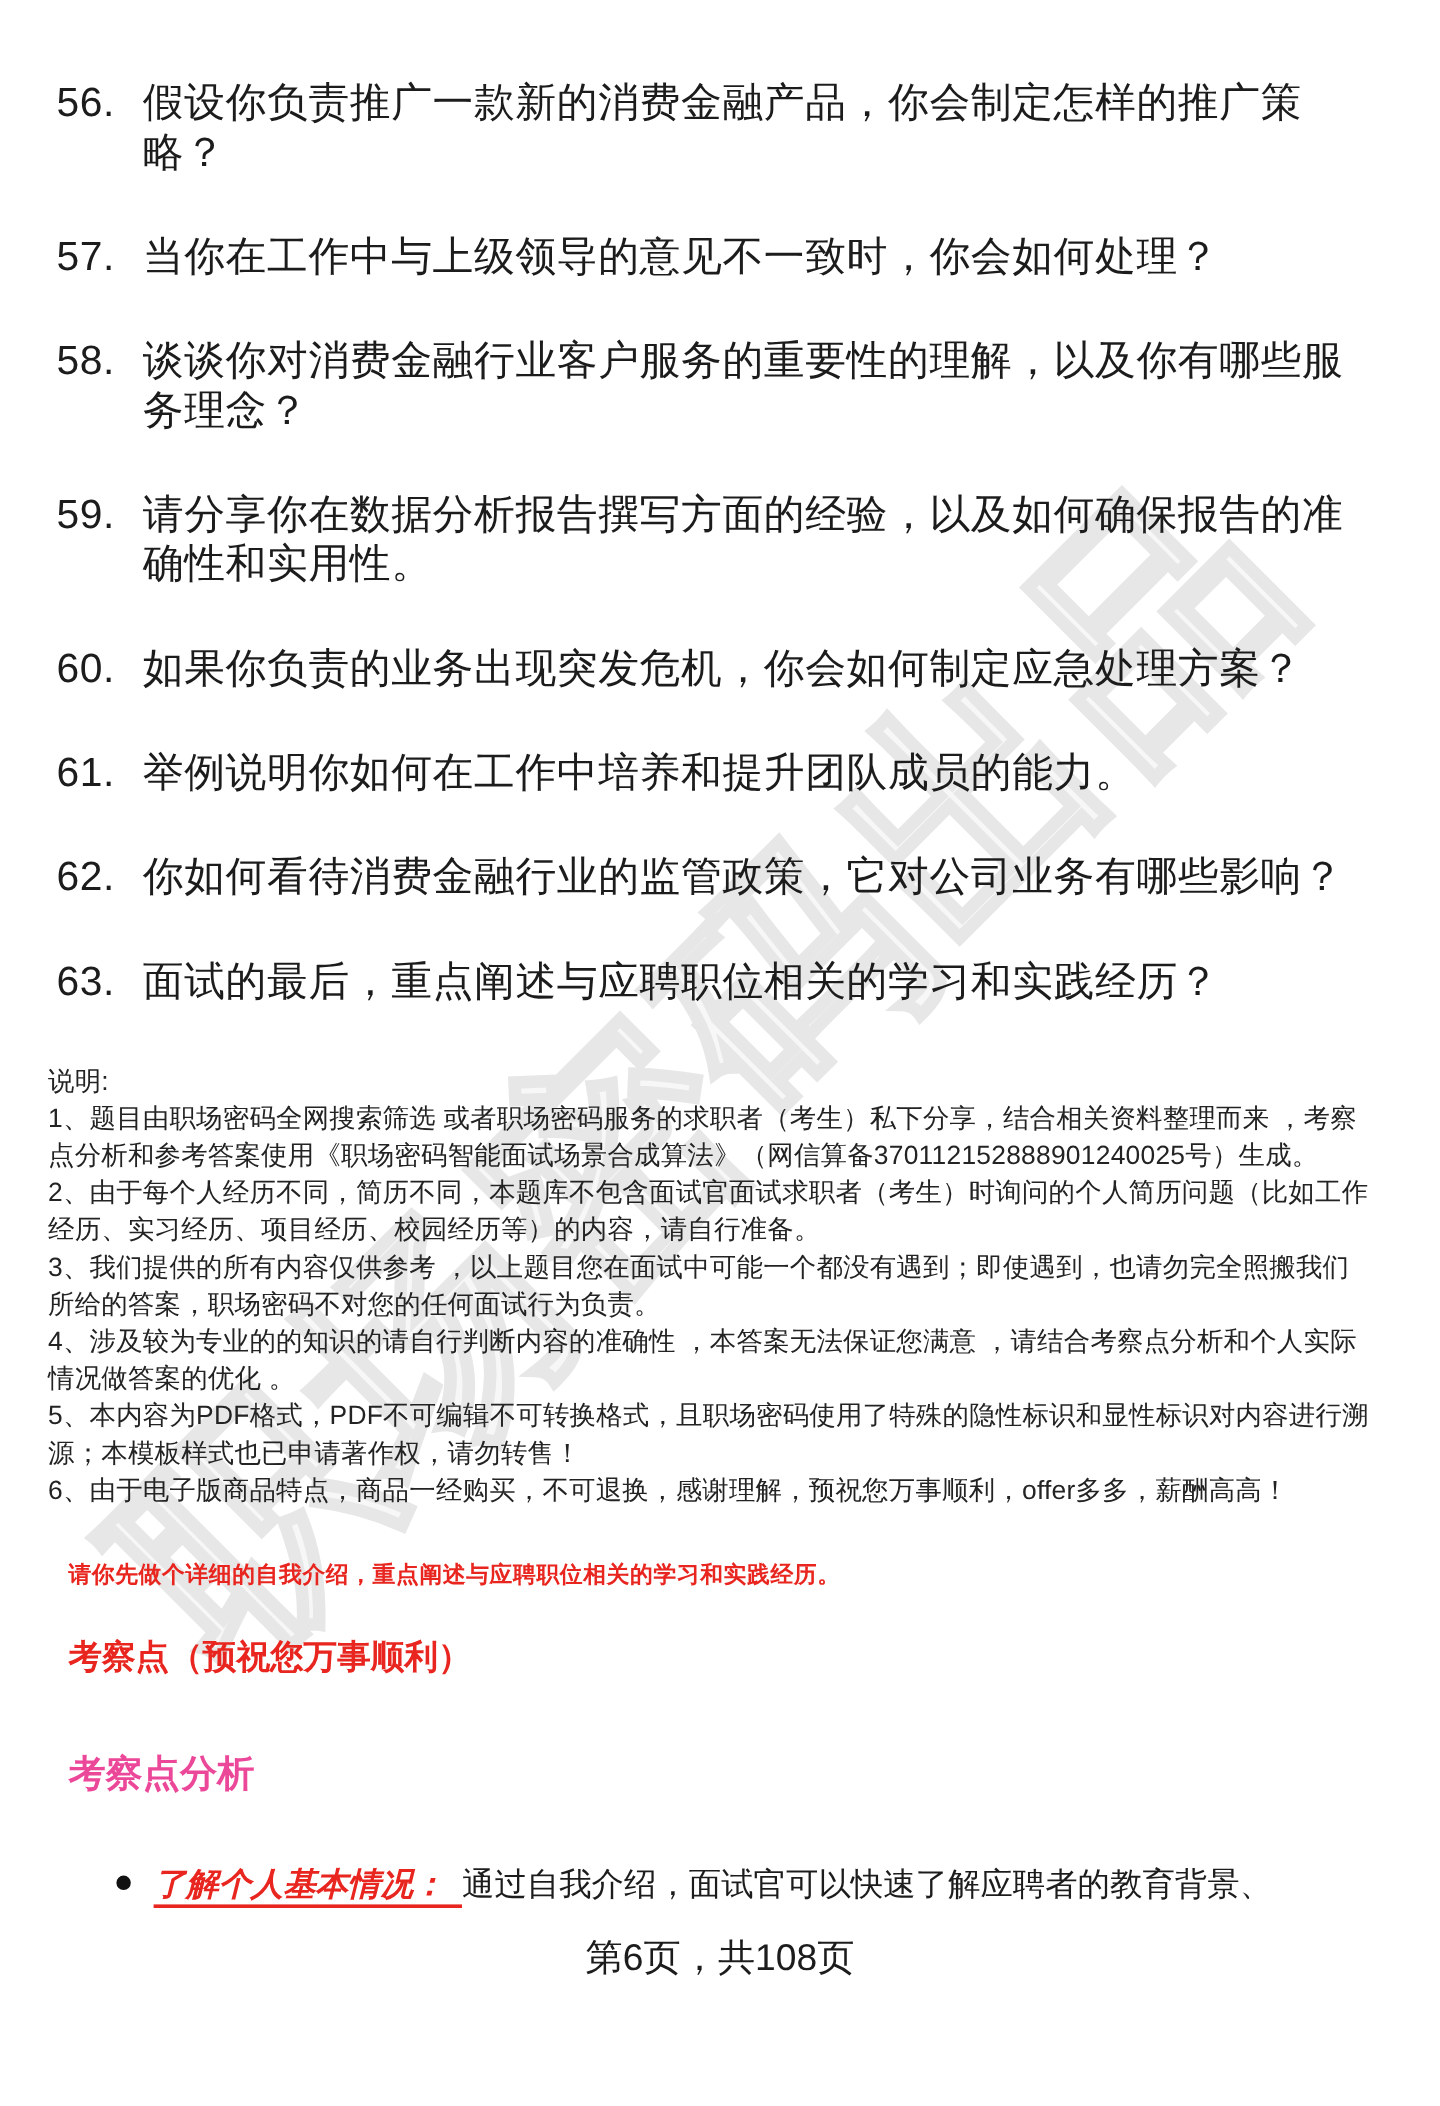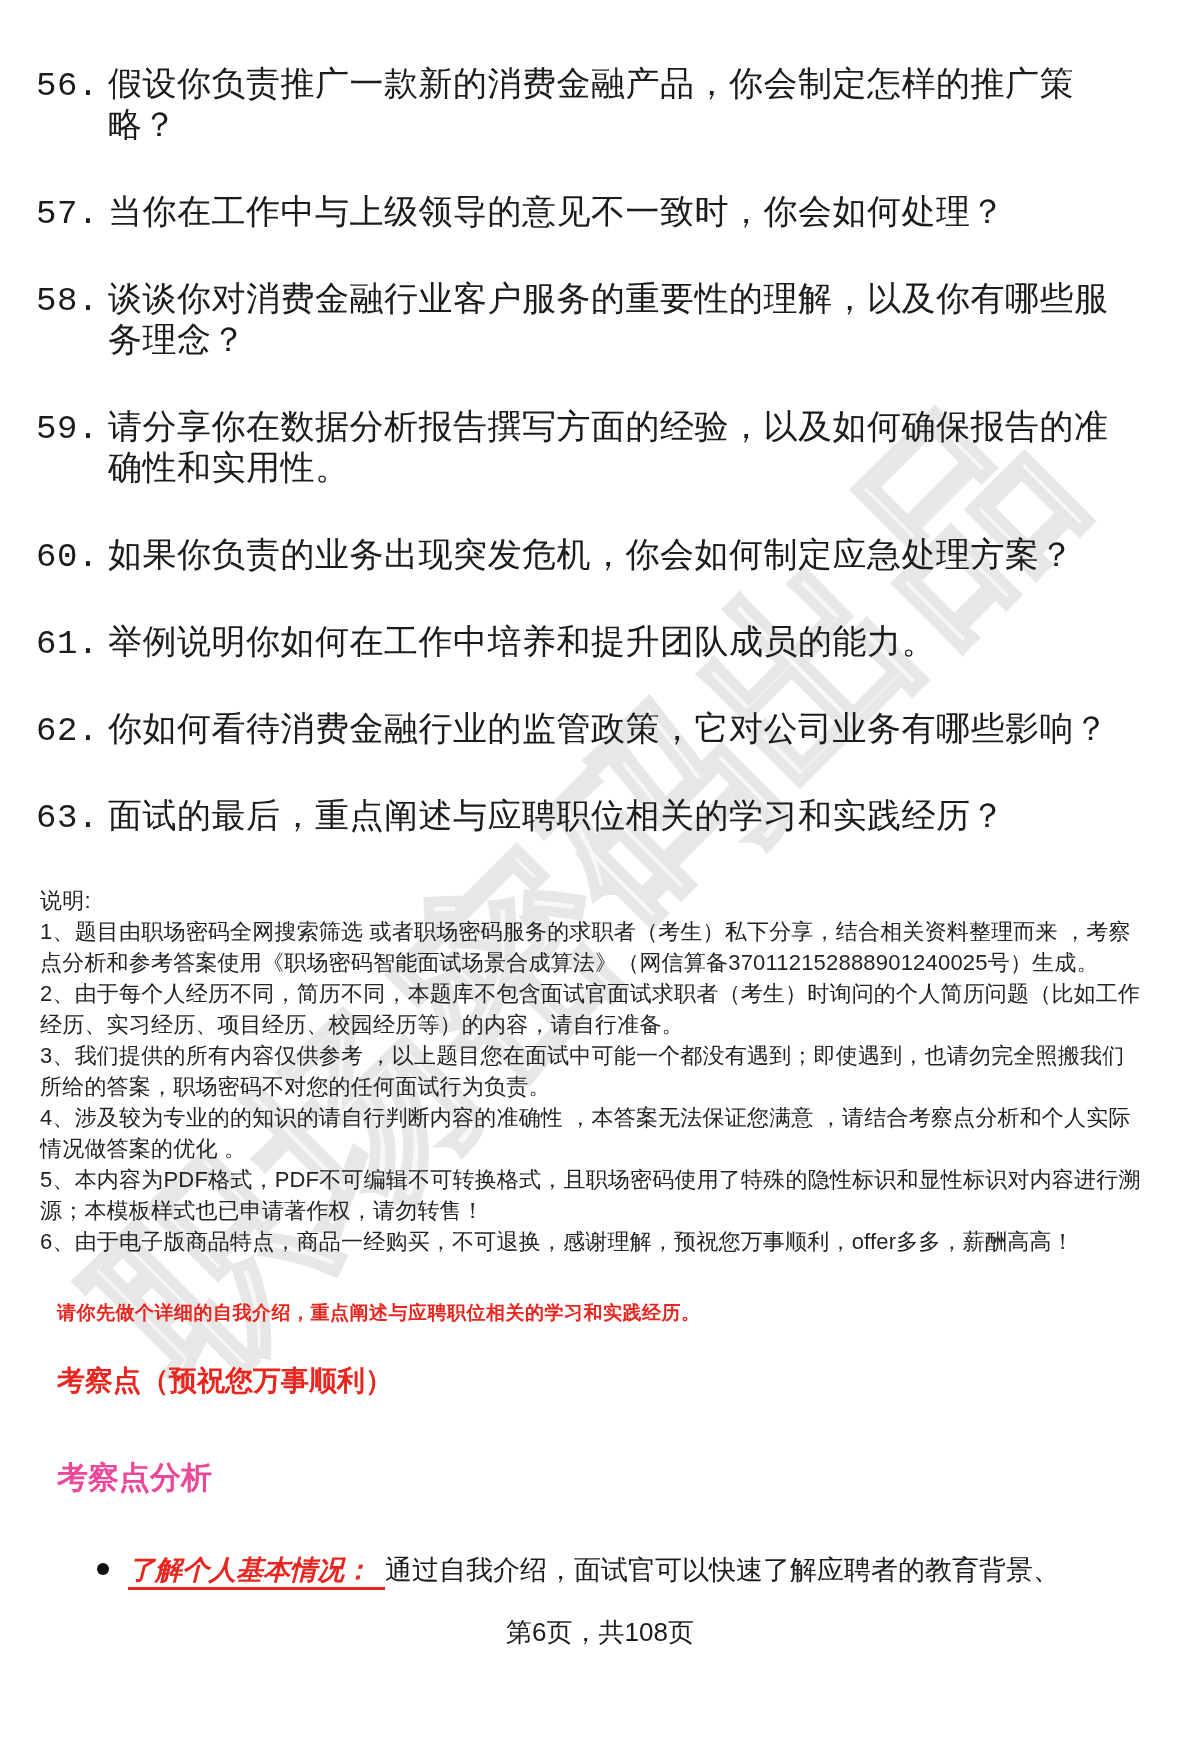--- a/index.html
+++ b/index.html
@@ -24,21 +24,21 @@
     color:#f7f7f7;
     -webkit-text-stroke:4px #e7e7e7;
     transform:rotate(-45deg);
     transform-origin:center center;
     z-index:0;
     pointer-events:none;
     user-select:none;
   }
   .content { position:relative; z-index:1; }
 
-  .q-list { padding:66px 58px 0 36px;font-family:Liberation Mono, monospace; }
+  .q-list { padding:66px 58px 0 47px; }
   .q-row {
     display:flex;
     margin-bottom:46px;
     font-size:34px;
     line-height:41px;
     letter-spacing:0.5px;
     color:#1c1c1c;
   }
   .q-num { flex:none; width:72px; }
   .q-text { width:1015px; }
@@ -92,21 +92,21 @@
     color:#e8251e;
     font-weight:bold;
     border-bottom:3px solid #e8251e;
     padding-right:14px;
     padding-bottom:2px;
     font-style:italic;
   }
   .page-footer {
     margin-top:24px;
     text-align:center;
-    font-size:26px;
+    font-size:31px;
     line-height:36px;
     color:#1c1c1c;
   }
 </style>
 </head>
 <body>
 
 <div class="page">
 
   <div class="watermark">职场密码出品</div>

